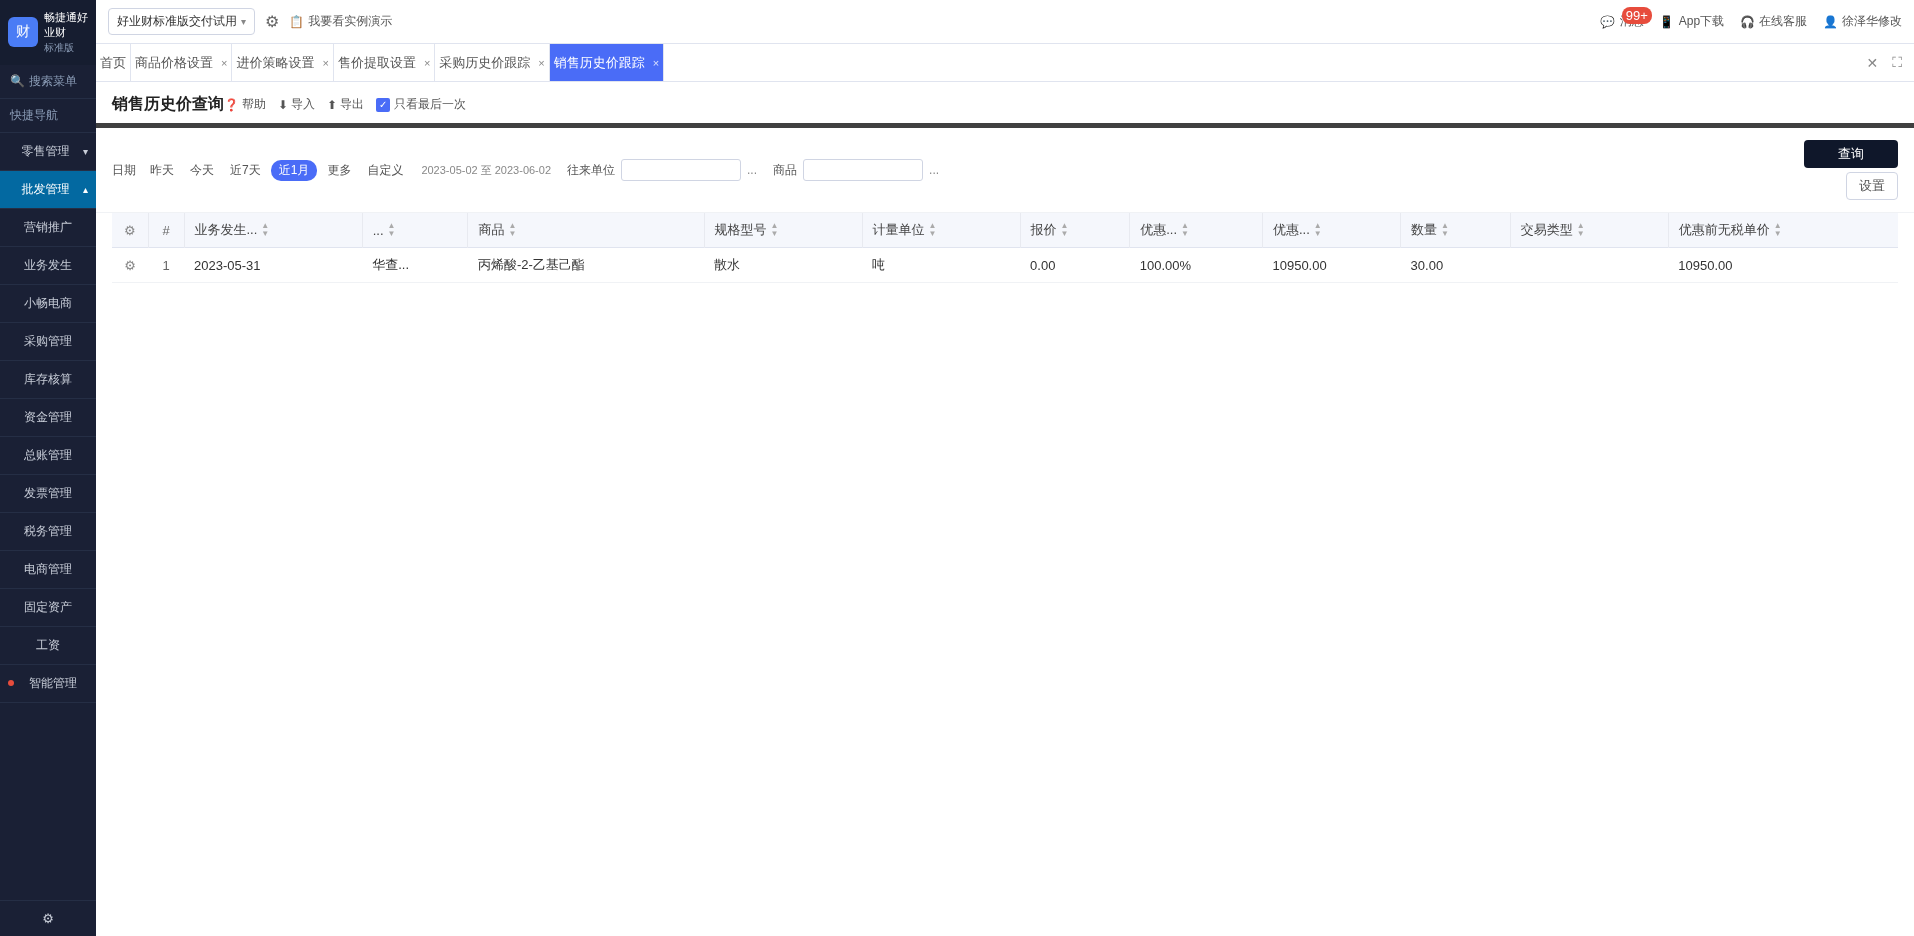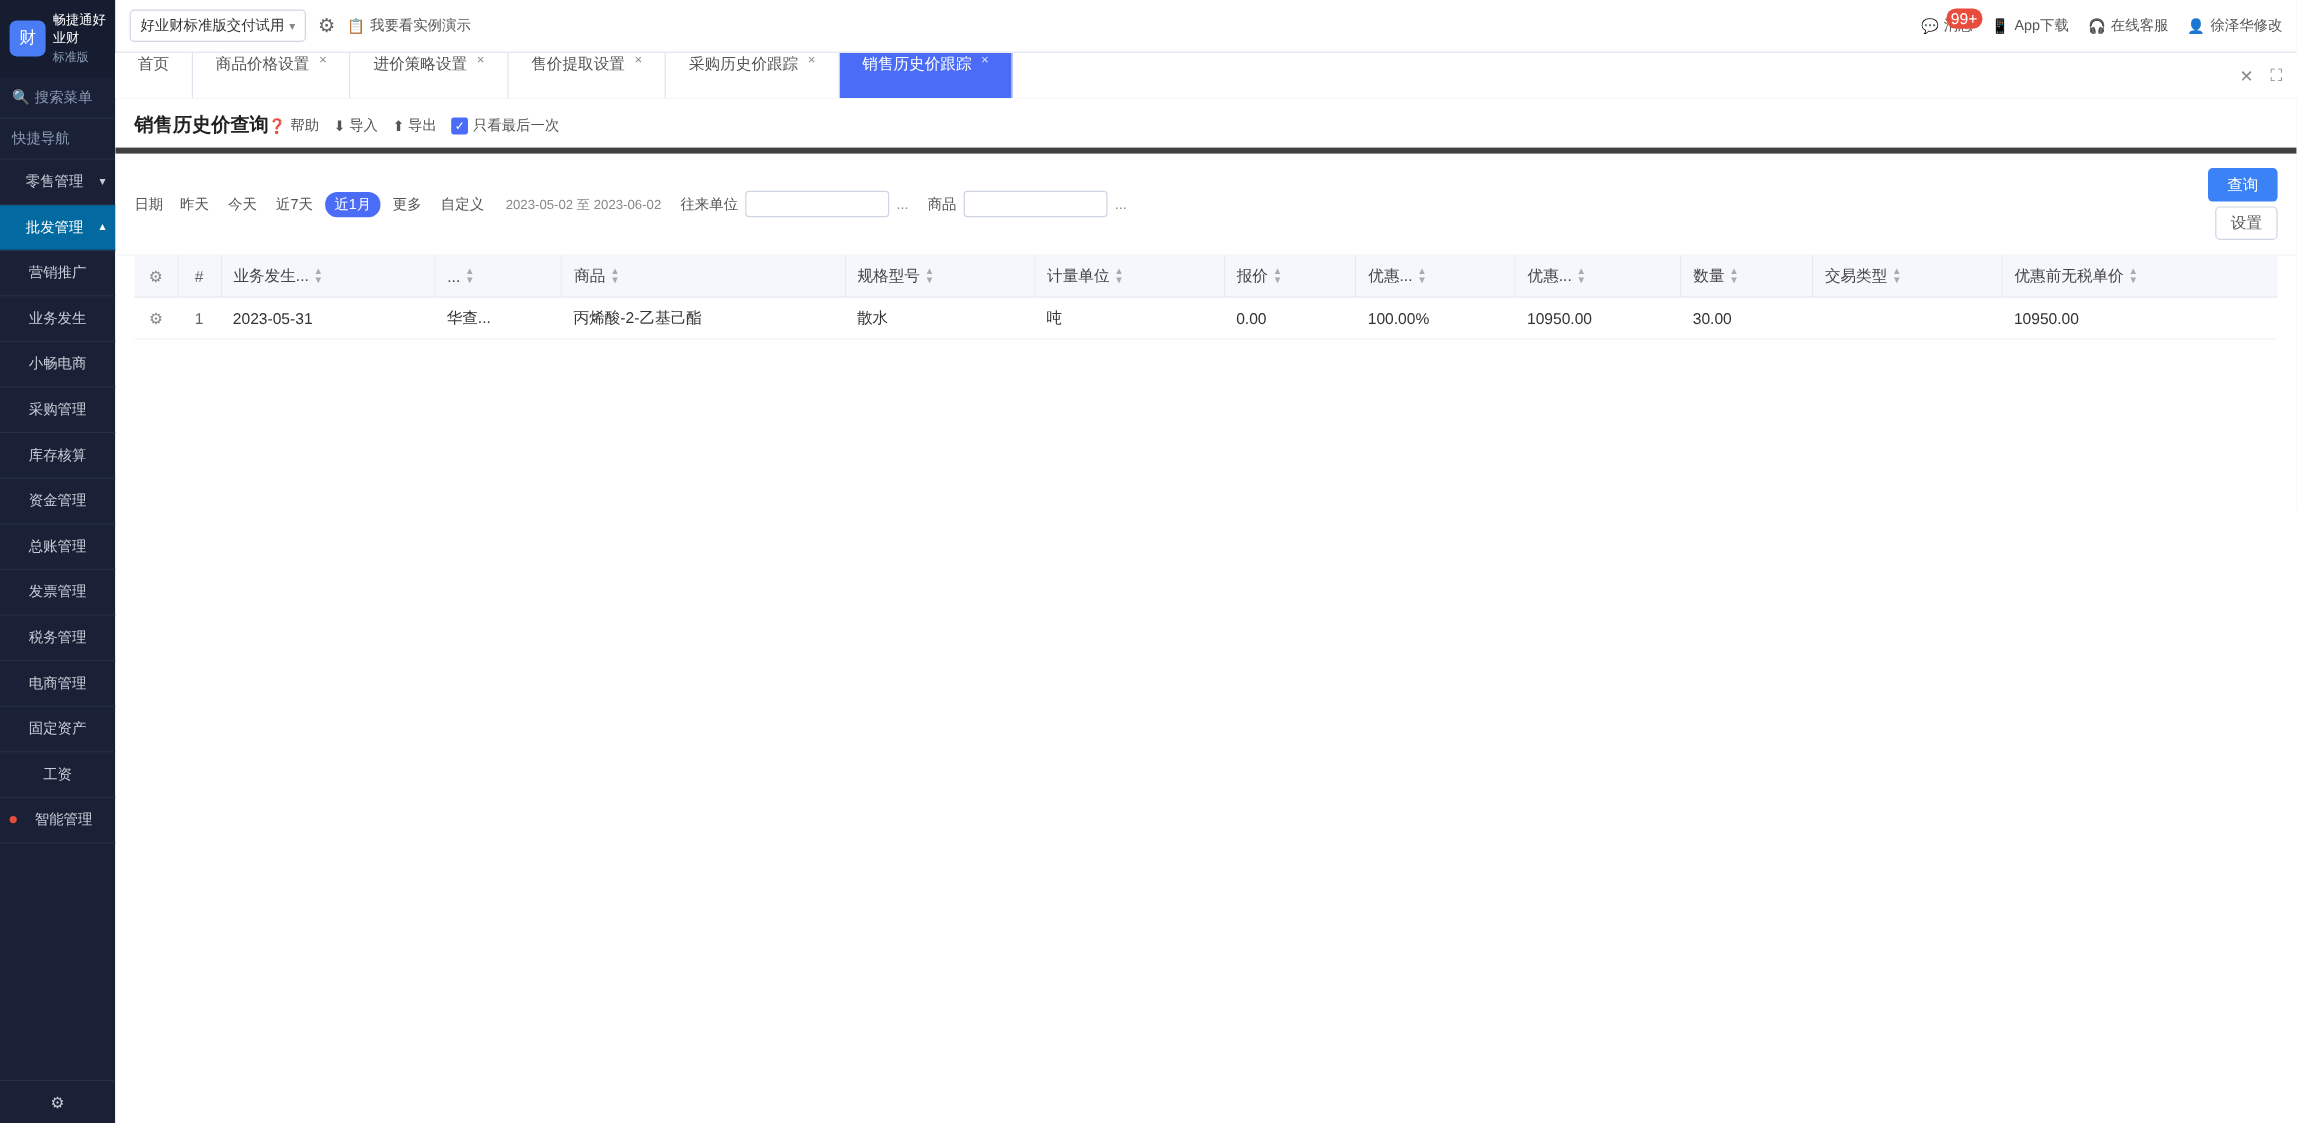--- a/index.html
+++ b/index.html
@@ -170,22 +170,22 @@
       border-bottom: 1px solid #e0e4ef;
       display: flex;
       align-items: center;
       padding: 0;
       height: 38px;
       flex-shrink: 0;
       overflow-x: auto;
     }
     .tab-item {
       display: flex;
-      align-items: flex-start;
-      padding: 0 19px;
+      align-items: center;
+      padding: 0 4px;
       height: 38px;
       font-size: 13px;
       color: #555;
       cursor: pointer;
       border-right: 1px solid #e0e4ef;
       white-space: nowrap;
       gap: 6px;
     }
     .tab-item.active { background: #4a6cf7; color: #fff; }
     .tab-item .tab-close { font-size: 11px; color: #888; margin-left: 2px; }
@@ -311,25 +311,25 @@
       color: #333;
       width: 120px;
       outline: none;
     }
     .filter-more-btn {
       font-size: 12px;
       color: #888;
       cursor: pointer;
     }
     .btn-query {
-      background: #3b82f6;
+      background: #0f172a;
       color: white;
       border: none;
       border-radius: 4px;
-      padding: 5px 16px;
+      padding: 5px 34px;
       font-size: 13px;
       cursor: pointer;
       margin-left: auto;
     }
     .btn-setting {
       background: #fff;
       color: #555;
       border: 1px solid #d0d5e3;
       border-radius: 4px;
       padding: 4px 12px;

